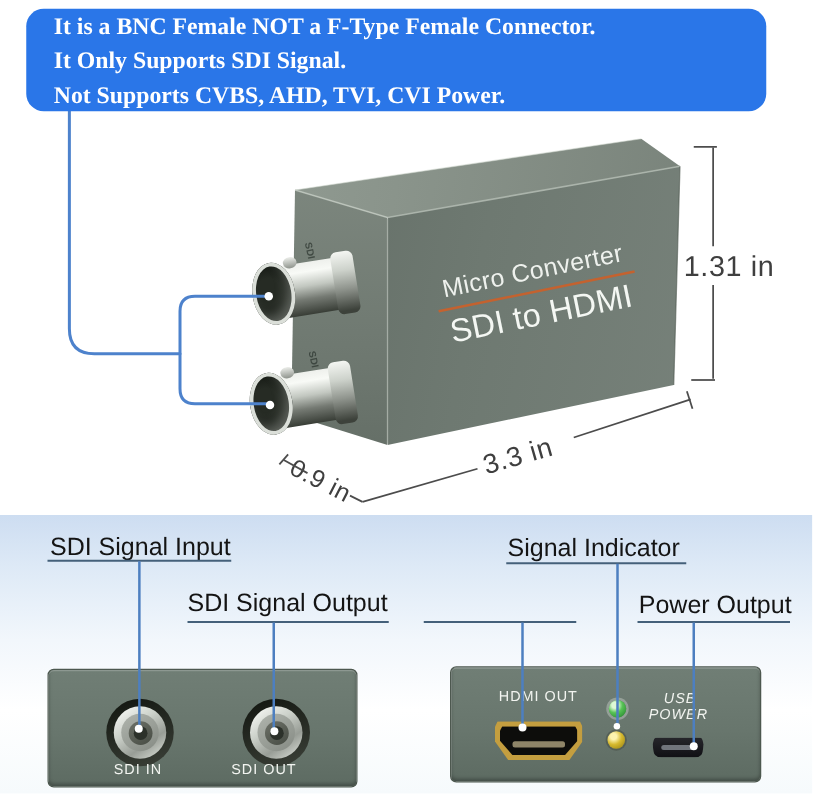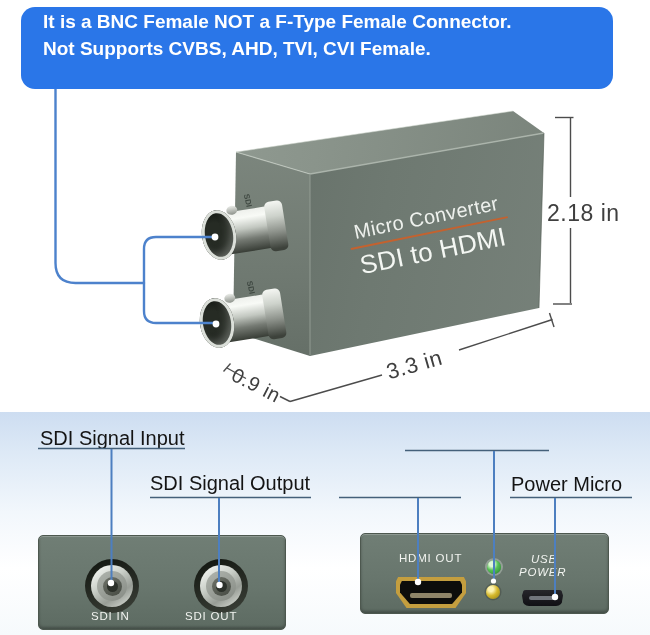--- a/index.html
+++ b/index.html
@@ -3,21 +3,21 @@
 <meta charset="utf-8">
 <style>
   html,body{margin:0;padding:0;background:#fff;}
   #stage{position:relative;width:650px;height:635px;overflow:hidden;
          font-family:"Liberation Sans",sans-serif;background:#ffffff;}
   .abs{position:absolute;}
 
   
   #notice{left:21px;top:7px;width:592px;height:82px;background:#2a76e8;border-radius:14px;
           color:#fff;font-weight:bold;font-size:19px;line-height:27.4px;padding:1px 0 0 22px;
-          box-sizing:border-box;}
+          box-sizing:border-box;font-family:Liberation Serif, serif;}
 
   
   #bottom-bg{left:0;top:412px;width:650px;height:223px;
      background:linear-gradient(180deg,#cdddf1 0%,#dde9f6 18%,#f2f7fc 45%,#ffffff 70%,#f6fafc 100%);}
 
   
   .face{left:0;top:0;width:650px;height:635px;}
   #face-top{clip-path:polygon(236px 152px,513px 111px,544px 133px,310px 174px);
      background:linear-gradient(100deg,#9ea89f 0%,#8a948b 45%,#6d776f 100%);}
   #face-side{clip-path:polygon(236px 152px,310px 174px,310px 356px,233px 332px);
@@ -52,21 +52,21 @@
   #dim-d{left:230px;top:374px;font-size:20px;transform:rotate(27deg);}
 
   
   .callout{font-size:20px;color:#141414;white-space:nowrap;}
 
   
   .panel{background:linear-gradient(180deg,#707e75 0%,#68766d 55%,#5d6b62 100%);
      border:1px solid #4d584f;border-radius:5px;box-sizing:border-box;
      box-shadow:inset 0 1px 0 rgba(255,255,255,.22), inset 0 -2px 3px rgba(0,0,0,.28);}
   #panel-left{left:38px;top:535px;width:248px;height:95px;}
-  #panel-right{left:360px;top:533px;width:249px;height:81px;}
+  #panel-right{left:360px;top:533px;width:249px;height:93px;}
   .panel-label{position:absolute;color:#f2f4f0;font-size:11.5px;letter-spacing:.8px;white-space:nowrap;}
 
   
   .ring{position:absolute;border-radius:50%;}
   .bnc2d{position:absolute;width:54px;height:54px;}
   .bnc2d .r1{left:0;top:0;width:54px;height:54px;background:linear-gradient(160deg,#11150f,#3c4139);}
   .bnc2d .r2{left:6px;top:6px;width:42px;height:42px;
       background:linear-gradient(145deg,#f4f6f2 8%,#cdd2cb 38%,#989d96 68%,#d9ddd6 96%);}
   .bnc2d .r3{left:12px;top:12px;width:30px;height:30px;background:linear-gradient(145deg,#b0b5ae,#858a83);}
   .bnc2d .r4{left:17.5px;top:17.5px;width:19px;height:19px;background:linear-gradient(145deg,#6e7269,#464b43);}
@@ -120,27 +120,28 @@
     <div class="lug"></div>
     <div class="bncface"></div>
   </div>
   <div class="abs bnc3d" style="left:200px;top:295px;transform:rotate(-9deg);transform-origin:17px 28px;">
     <div class="barrel"></div>
     <div class="collar"></div>
     <div class="lug"></div>
     <div class="bncface"></div>
   </div>
 
-  <div class="abs dim" id="dim-h">2.18 in</div>
+  <div class="abs dim" id="dim-h">1.31 in</div>
   <div class="abs dim" id="dim-l">3.3 in</div>
   <div class="abs dim" id="dim-d">0.9 in</div>
 
   <div class="abs callout" style="left:150px;top:472px;">SDI Signal Output</div>
   <div class="abs callout" style="left:40px;top:427px;">SDI Signal Input</div>
-  <div class="abs callout" style="left:511px;top:473px;">Power Micro</div>
+  <div class="abs callout" style="left:406px;top:428px;">Signal Indicator</div>
+  <div class="abs callout" style="left:511px;top:473px;">Power Output</div>
 
   <div class="abs panel" id="panel-left">
     <div class="bnc2d" style="left:46px;top:23px;">
       <div class="ring r1"></div>
         <div class="ring r2"></div>
       <div class="ring r3"></div>
         <div class="ring r4"></div>
       <div class="ring r5"></div>
     </div>
     <div class="bnc2d" style="left:155px;top:23px;">
@@ -219,16 +220,17 @@
       <circle cx="111" cy="583" r="3.2"></circle>
       <circle cx="219.5" cy="585" r="3.2"></circle>
       <circle cx="418" cy="582" r="3.2"></circle>
       <circle cx="493.5" cy="581" r="2.6"></circle>
       <circle cx="555" cy="597" r="3.2"></circle>
     </g>
   </svg>
 
   <div class="abs" id="notice">
     <div>It is a BNC Female NOT a F-Type Female Connector.</div>
-    <div>Not Supports CVBS, AHD, TVI, CVI Female.</div>
+    <div>It Only Supports SDI Signal.</div>
+    <div>Not Supports CVBS, AHD, TVI, CVI Power.</div>
   </div>
 
 </div>
 
 </body></html>

